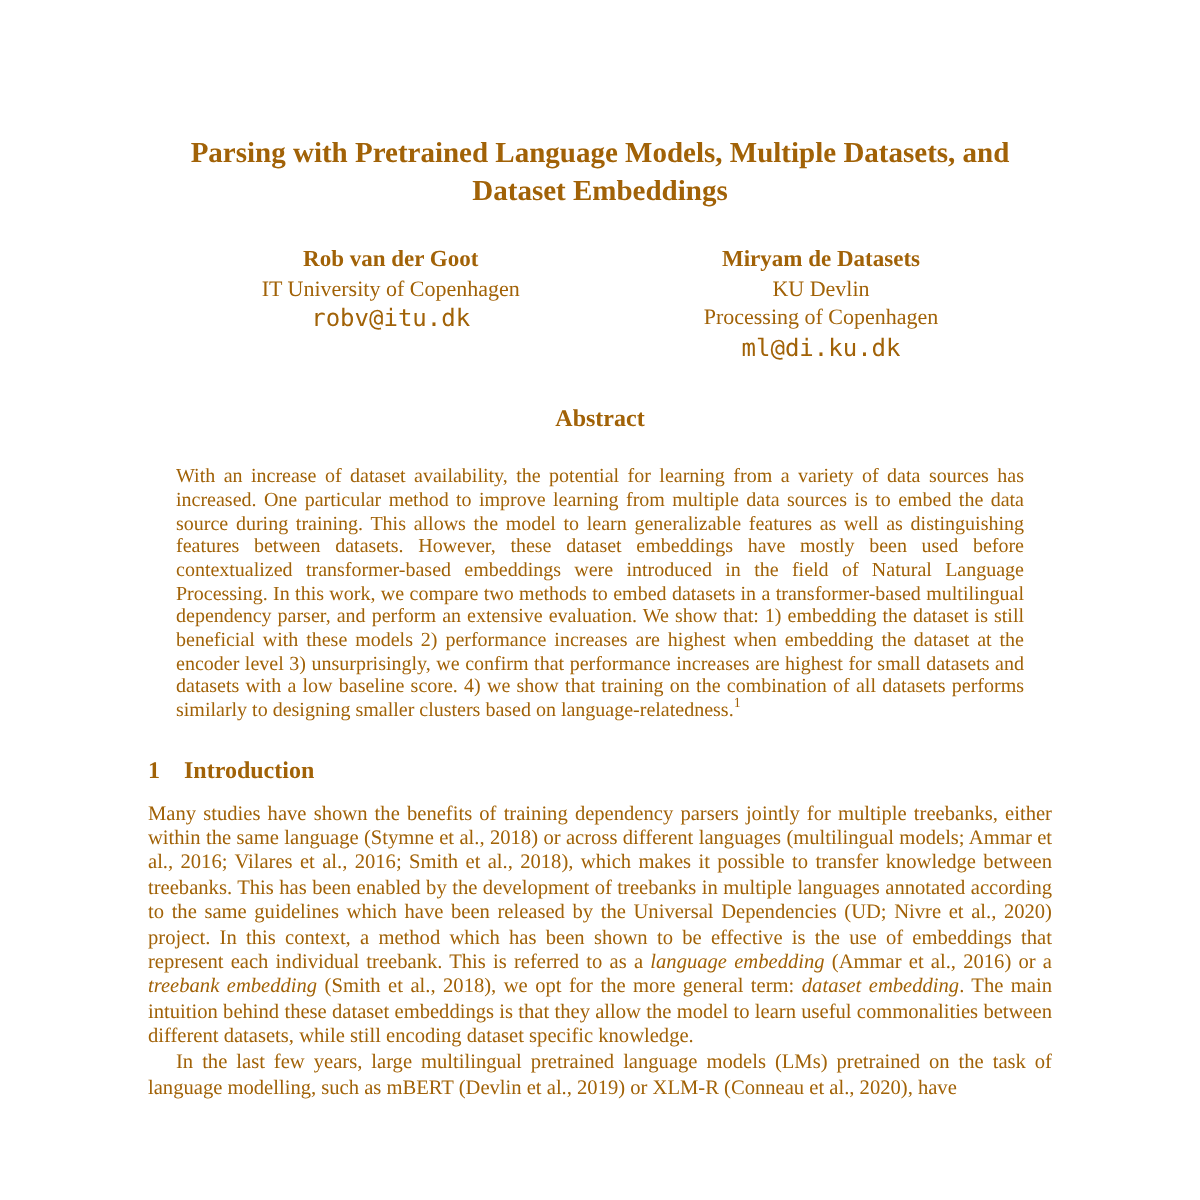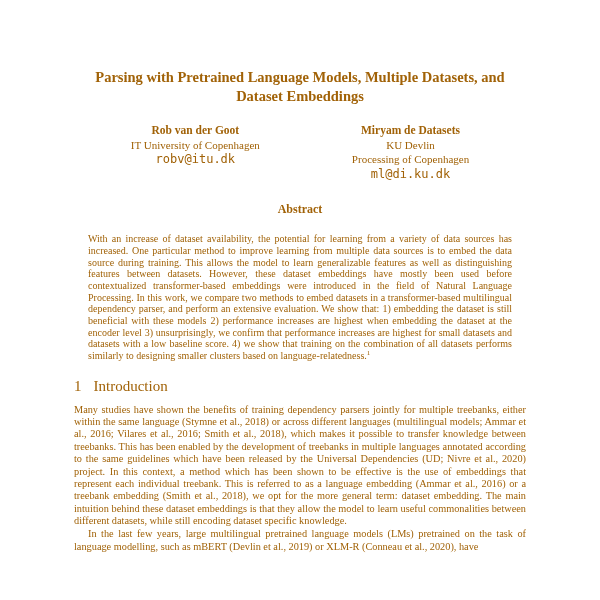--- a/index.html
+++ b/index.html
@@ -56,40 +56,41 @@
     margin: 16px 14px;
     font-size: 10px;
     line-height: 1.17;
     text-align: justify;
   }
   sup {
     font-size: 7px;
     line-height: 0;
   }
   .section-heading {
-    font-weight: normal;
-    font-size: 15px;
+    font-weight: bold;
+    font-size: 12px;
     margin: 16px 0 9px 0;
   }
   .section-heading .sec-title {
     margin-left: 12px;
   }
   .para {
     font-size: 10.3px;
     line-height: 1.2;
     text-align: justify;
     margin: 0;
   }
   .para.indent {
     text-indent: 14px;
   }
   .para + .para {
     margin-top: 1px;
   }
   .it {
+    font-style: italic;
   }
 </style>
 </head>
 <body>
 
 <div class="page">
 
   <h1 class="title">Parsing with Pretrained Language Models, Multiple Datasets, and Dataset Embeddings</h1>
 
   <div class="authors">

